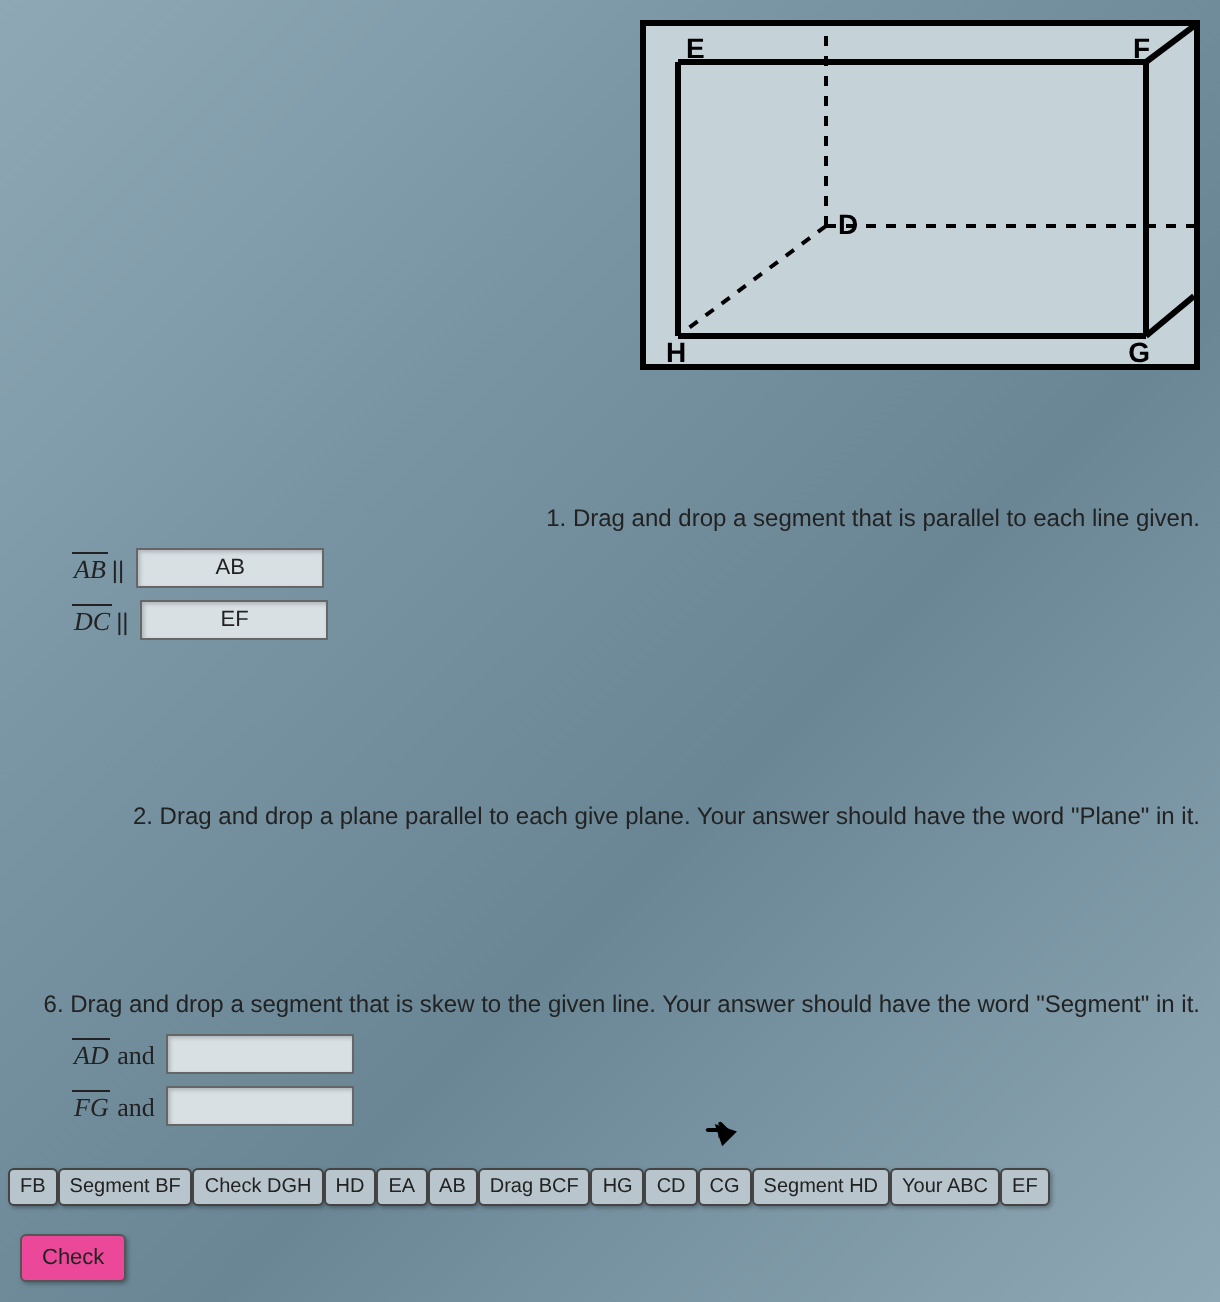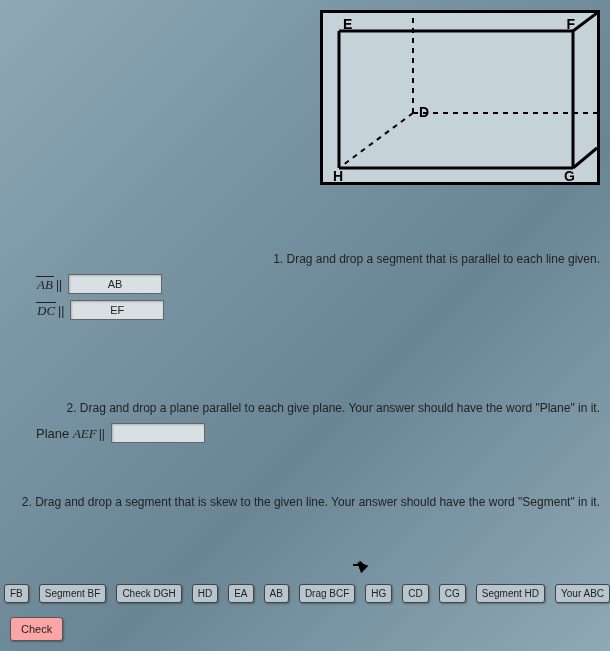--- a/index.html
+++ b/index.html
@@ -78,37 +78,37 @@
     font-family: Arial, sans-serif;
     font-style: normal;
   }
   .tiles {
     position: absolute;
     bottom: 48px;
     left: 4px;
     right: 4px;
     display: flex;
     flex-wrap: nowrap;
-    gap: 10px;
+    gap: 0;
   }
   .tile {
     background: #b8c5cc;
     border: 1px solid #444;
     border-radius: 3px;
     padding: 3px 5px;
     font-size: 10px;
     color: #222;
     white-space: nowrap;
     box-shadow: 1px 1px 2px rgba(0,0,0,0.3);
   }
   .check {
     position: absolute;
     bottom: 10px;
     left: 10px;
-    background: #fca5a5;
+    background: #ec4899;
     border: 1px solid #555;
     border-radius: 3px;
     padding: 5px 10px;
     font-size: 11px;
     color: #222;
     box-shadow: 1px 1px 2px rgba(0,0,0,0.3);
   }
   .cursor {
     position: absolute;
     font-size: 16px;
@@ -150,28 +150,32 @@
       <span class="drop">AB</span>
     </div>
     <div class="row">
       <span class="lbl"><span class="overline">DC</span><span class="parallel">||</span></span>
       <span class="drop">EF</span>
     </div>
   </div>
 
   <div class="section sec2">
     <div class="qtext">2. Drag and drop a plane parallel to each give plane. Your answer should have the word "Plane" in it.</div>
-    <div class="row">
-      <span class="lbl"><span style="font-style:normal;font-family:Arial">Plane </span><span>AEF</span><span class="parallel">||</span></span>
-      <span class="drop"></span>
-    </div>
   </div>
 
   <div class="section sec3">
-    <div class="qtext">2. Drag and drop a segment that is skew to the given line. Your answer should have the word "Segment" in it.</div>
+    <div class="qtext">6. Drag and drop a segment that is skew to the given line. Your answer should have the word "Segment" in it.</div>
+    <div class="row">
+      <span class="lbl"><span class="overline">AD</span><span style="font-style:normal"> and</span></span>
+      <span class="drop"></span>
+    </div>
+    <div class="row">
+      <span class="lbl"><span class="overline">FG</span><span style="font-style:normal"> and</span></span>
+      <span class="drop"></span>
+    </div>
   </div>
 
   <div class="cursor" style="left:352px; top:555px;">➜</div>
   <div class="cursor" style="left:352px; top:555px; transform:rotate(-45deg); font-size:18px;">▲</div>
 
   <div class="tiles">
     <span class="tile">FB</span>
     <span class="tile">Segment BF</span>
     <span class="tile">Check DGH</span>
     <span class="tile">HD</span>

